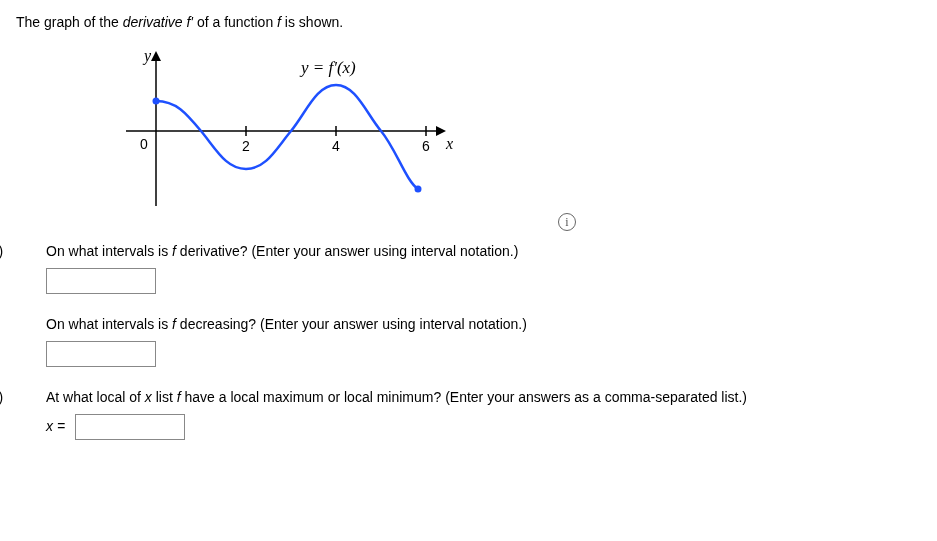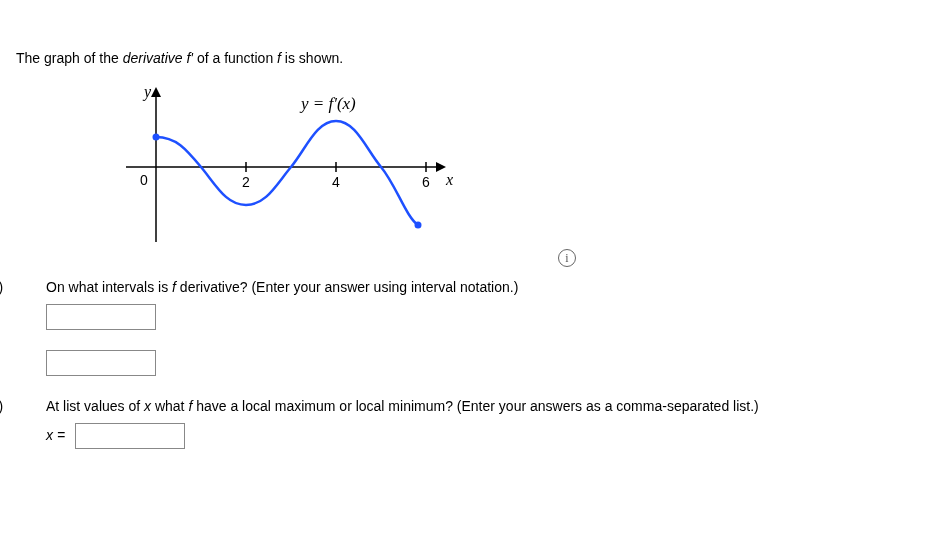--- a/index.html
+++ b/index.html
@@ -5,21 +5,21 @@
     * { box-sizing: border-box; }
     body {
       font-family: Arial, Helvetica, sans-serif;
       font-size: 14px;
       color: #000;
       margin: 0;
       padding: 12px 16px;
       width: 937px;
       line-height: 1.5;
     }
-    .intro { margin-bottom: 8px; margin-top: 36px; }
+    .intro { margin-bottom: 8px; }
     .em { font-style: italic; }
     .graph-area {
       position: relative;
       width: 360px;
       height: 190px;
       margin-left: 90px;
       margin-top: 6px;
       margin-bottom: 10px;
     }
     .question {
@@ -122,26 +122,29 @@
 </div>
 
 <div class="question">
   <span class="q-line">
     <span class="part-label">(a)</span><span>On what intervals is </span><span class="em">f</span><span> derivative? (Enter your answer using interval notation.)</span>
   </span>
   <div class="answer-row">
     <span class="answer-box"></span>
   </div>
 
+  <span class="q-line noprefix">
+    <span>On what intervals is </span><span class="em">f</span><span> decreasing? (Enter your answer using interval notation.)</span>
+  </span>
   <div class="answer-row">
     <span class="answer-box"></span>
   </div>
 </div>
 
 <div class="question">
   <span class="q-line">
-    <span class="part-label">(b)</span><span>At list values of </span><span class="em">x</span><span> what </span><span class="em">f</span><span> have a local maximum or local minimum? (Enter your answers as a comma-separated list.)</span>
+    <span class="part-label">(b)</span><span>At what local of </span><span class="em">x</span><span> list </span><span class="em">f</span><span> have a local maximum or local minimum? (Enter your answers as a comma-separated list.)</span>
   </span>
   <div class="answer-row">
     <span class="eq-label">x =</span>
     <span class="answer-box"></span>
   </div>
 </div>
 
 </body></html>

